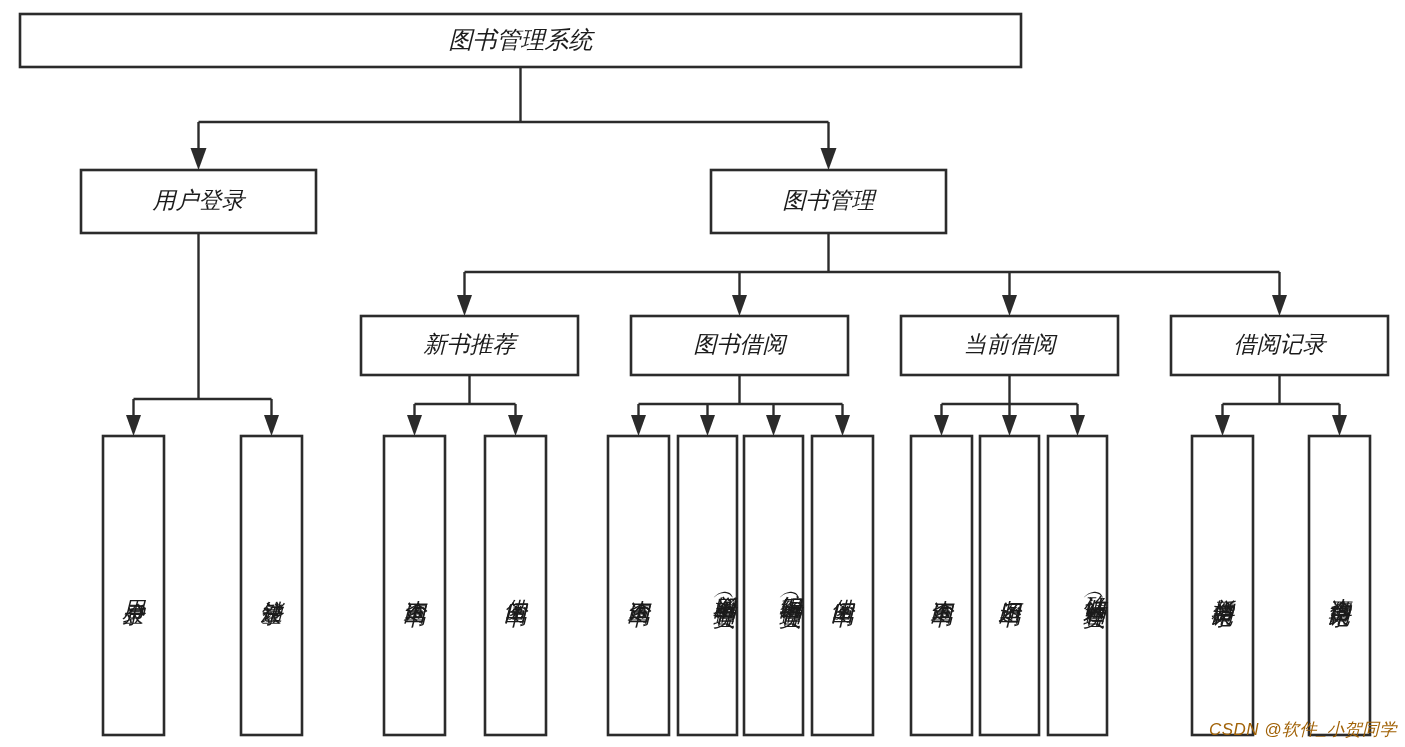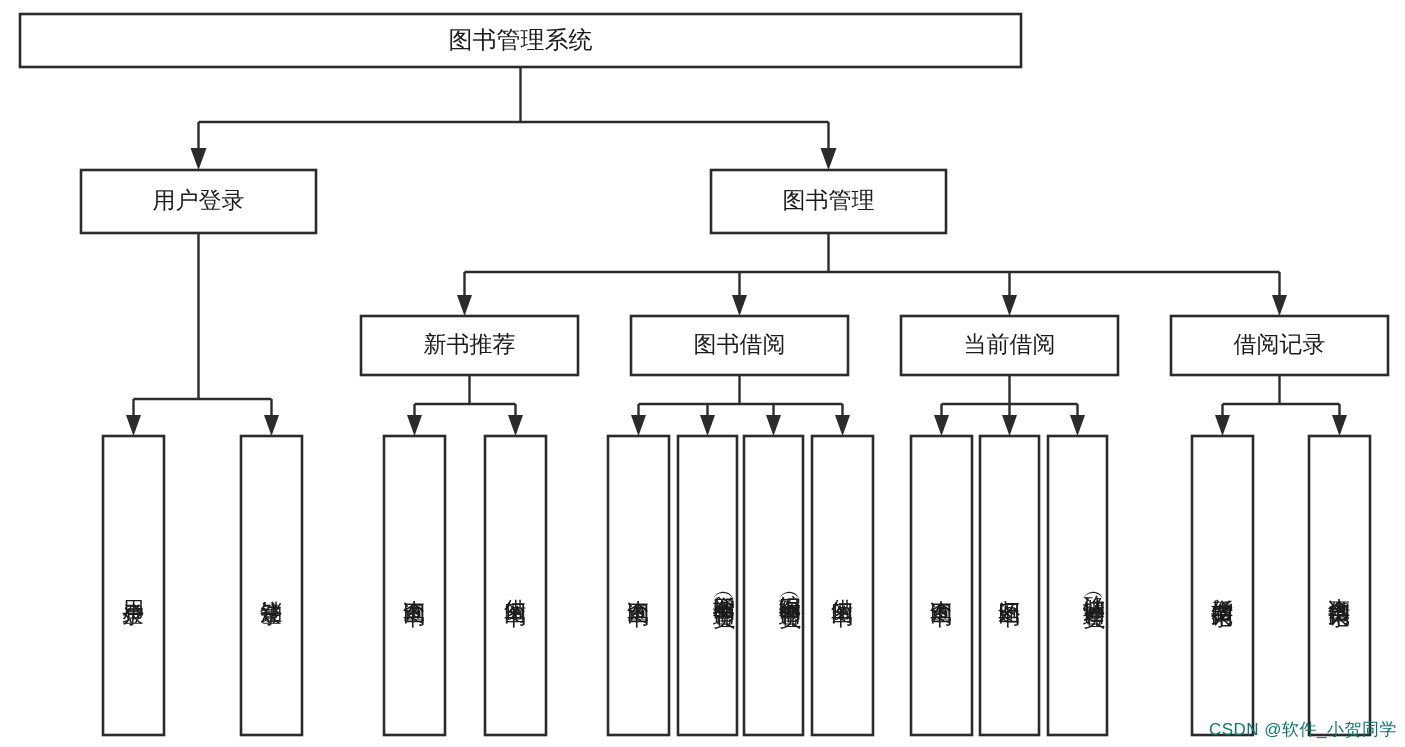--- a/index.html
+++ b/index.html
@@ -9,20 +9,21 @@
   }
   body {
     font-family: "Liberation Sans", "DejaVu Sans", sans-serif;
   }
   #diagram-root {
     position: relative;
     width: 1405px;
     height: 747px;
     background: #ffffff;
     overflow: hidden;
+    font-style: italic;
   }
   svg.diagram-canvas {
     position: absolute;
     top: 0;
     left: 0;
     width: 1405px;
     height: 747px;
     display: block;
   }
   .node-box {
@@ -69,21 +70,21 @@
     align-items: center;
     justify-content: center;
     pointer-events: none;
   }
   .watermark {
     position: absolute;
     right: 8px;
     bottom: 6px;
     font-family: "Liberation Sans", "DejaVu Sans", sans-serif;
     font-size: 17px;
-    color: #0f766e;
+    color: #a16207;
     letter-spacing: 0.5px;
     white-space: nowrap;
   }
 </style>
 </head>
 <body>
 
 <div id="diagram-root">
 
   <svg class="diagram-canvas" viewBox="0 0 1405 747">

